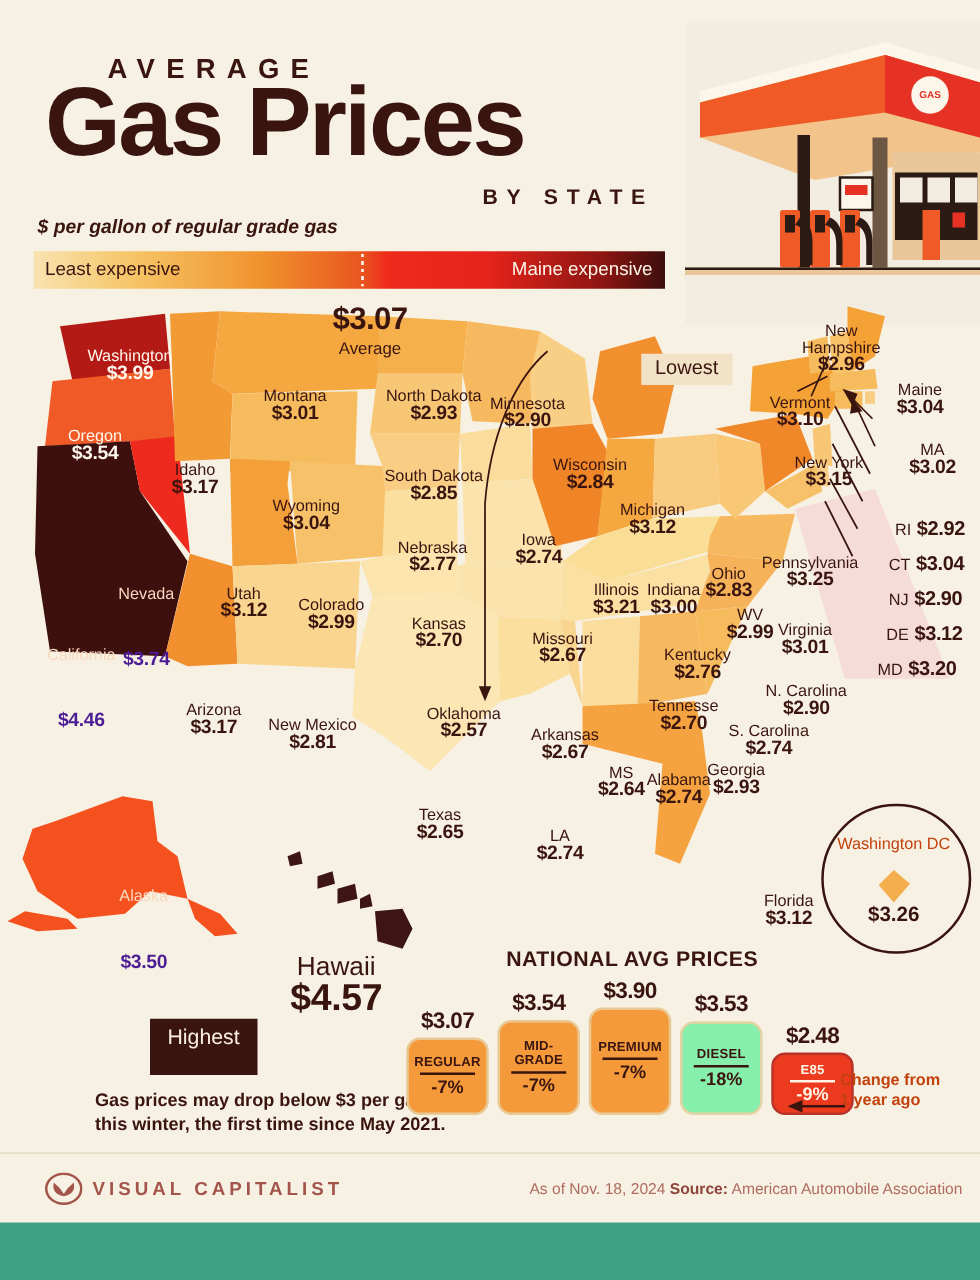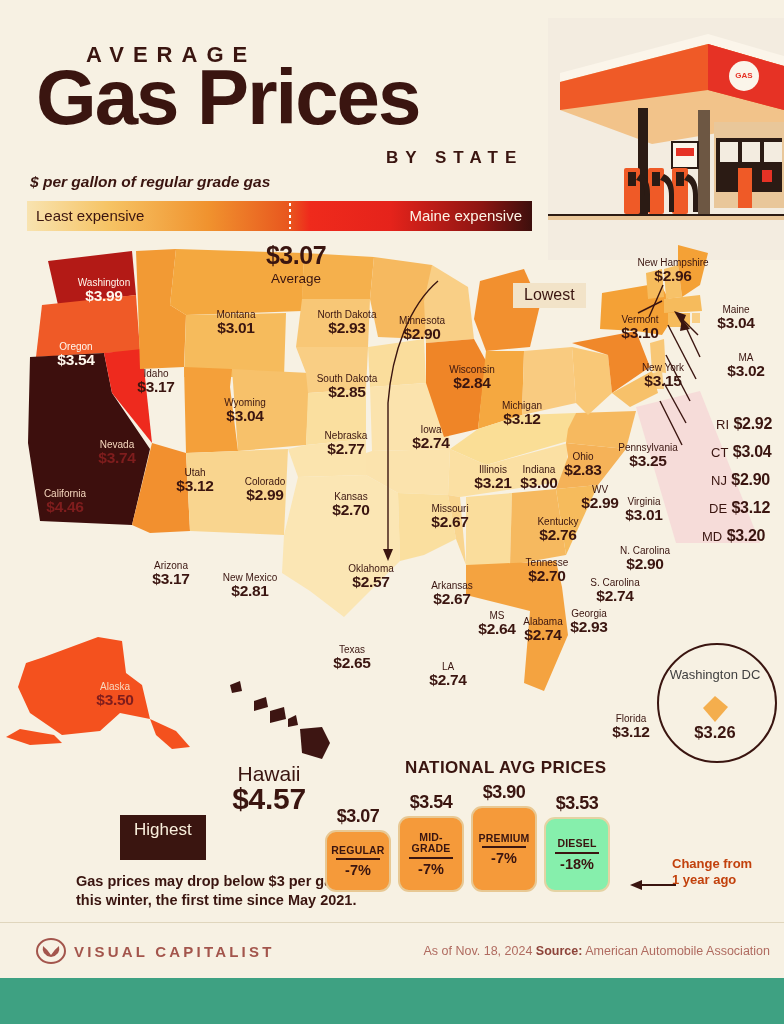--- a/index.html
+++ b/index.html
@@ -47,47 +47,47 @@
   
   .station{position:absolute;left:548px;top:18px;width:236px;height:242px;}
 
   
   #map{position:absolute;left:0;top:243px;width:784px;height:545px;}
 
   .slab{
     position:absolute;text-align:center;line-height:1.02;
     pointer-events:none;
   }
-  .slab .nm{display:block;font-size:10px;font-weight:400;}
+  .slab .nm{display:block;font-size:13px;font-weight:400;}
   .slab .pv{display:block;font-size:15.5px;font-weight:900;letter-spacing:-0.3px;}
   .slab.dark{color:#3a1510;}
   .slab.light{color:#fff7ec;}
-  .slab.lightdim .nm{color:#f8d9bf;}
-  .slab.lightdim .pv{color:#7f1d1d;}
+  .slab.lightdim .nm{color:#f8d9bf;margin-top:28px;}
+  .slab.lightdim .pv{color:#4c1d95;margin-top:39px;}
 
   .avgblock{position:absolute;left:240px;top:-4px;width:120px;text-align:center;color:#3a1510;}
   .avgblock .big{font-size:25px;font-weight:900;letter-spacing:-0.5px;}
   .avgblock .cap{font-size:13.5px;margin-top:1px;}
 
   .tagbox{
     position:absolute;padding:3px 11px 4px;font-size:16px;color:#3a1510;
     background:#f2e3c8;
   }
   .tagbox.dark{background:#3a1510;color:#faf0dd;font-size:17px;padding:5px 14px 20px;}
 
   
   .callout{position:absolute;color:#3a1510;white-space:nowrap;}
   .callout .ab{font-size:13px;}
   .callout .pv{font-size:16px;font-weight:900;letter-spacing:-0.3px;}
 
   .dccircle{
     position:absolute;left:657px;top:643px;width:116px;height:116px;
     border:2px solid #3a1510;border-radius:50%;
   }
-  .dclabel{position:absolute;left:664px;top:667px;width:102px;text-align:center;font-size:13px;color:#404040;}
+  .dclabel{position:absolute;left:664px;top:667px;width:102px;text-align:center;font-size:13px;color:#c2410c;}
   .dcprice{position:absolute;left:664px;top:723px;width:102px;text-align:center;font-size:16.5px;font-weight:900;color:#3a1510;}
 
   
   .note{
     position:absolute;left:76px;top:872px;width:300px;
     font-size:14.5px;font-weight:700;line-height:1.33;color:#3a1510;
   }
 
   
   .nap-title{
@@ -534,20 +534,28 @@
 
     <div class="barwrap" style="left:219px;height:101px;">
       <div class="top">$3.53</div>
       <div class="bar" style="height:75px;background:#86efac;border:2px solid #e4d3a3;">
         <div class="glabel" style="color:#3a1510;">DIESEL</div>
         <div class="rule" style="background:#3a1510;"></div>
         <div class="chg" style="color:#3a1510;">-18%</div>
       </div>
     </div>
 
+    <div class="barwrap" style="left:292px;height:76px;">
+      <div class="top">$2.48</div>
+      <div class="bar" style="height:50px;background:#ec3a1f;border:2px solid #b8332a;">
+        <div class="glabel" style="color:#fff4e6;">E85</div>
+        <div class="rule" style="background:#fff4e6;width:36px;"></div>
+        <div class="chg" style="color:#fff4e6;">-9%</div>
+      </div>
+    </div>
   </div>
 
   <svg style="position:absolute;left:628px;top:878px;width:50px;height:14px;">
     <line x1="48" y1="7" x2="12" y2="7" stroke="#3a1510" stroke-width="2"></line>
     <polygon points="2,7 14,2 14,12" fill="#3a1510"></polygon>
   </svg>
   <div class="changefrom">
     <div>Change from</div>
     <div>1 year ago</div>
   </div>

